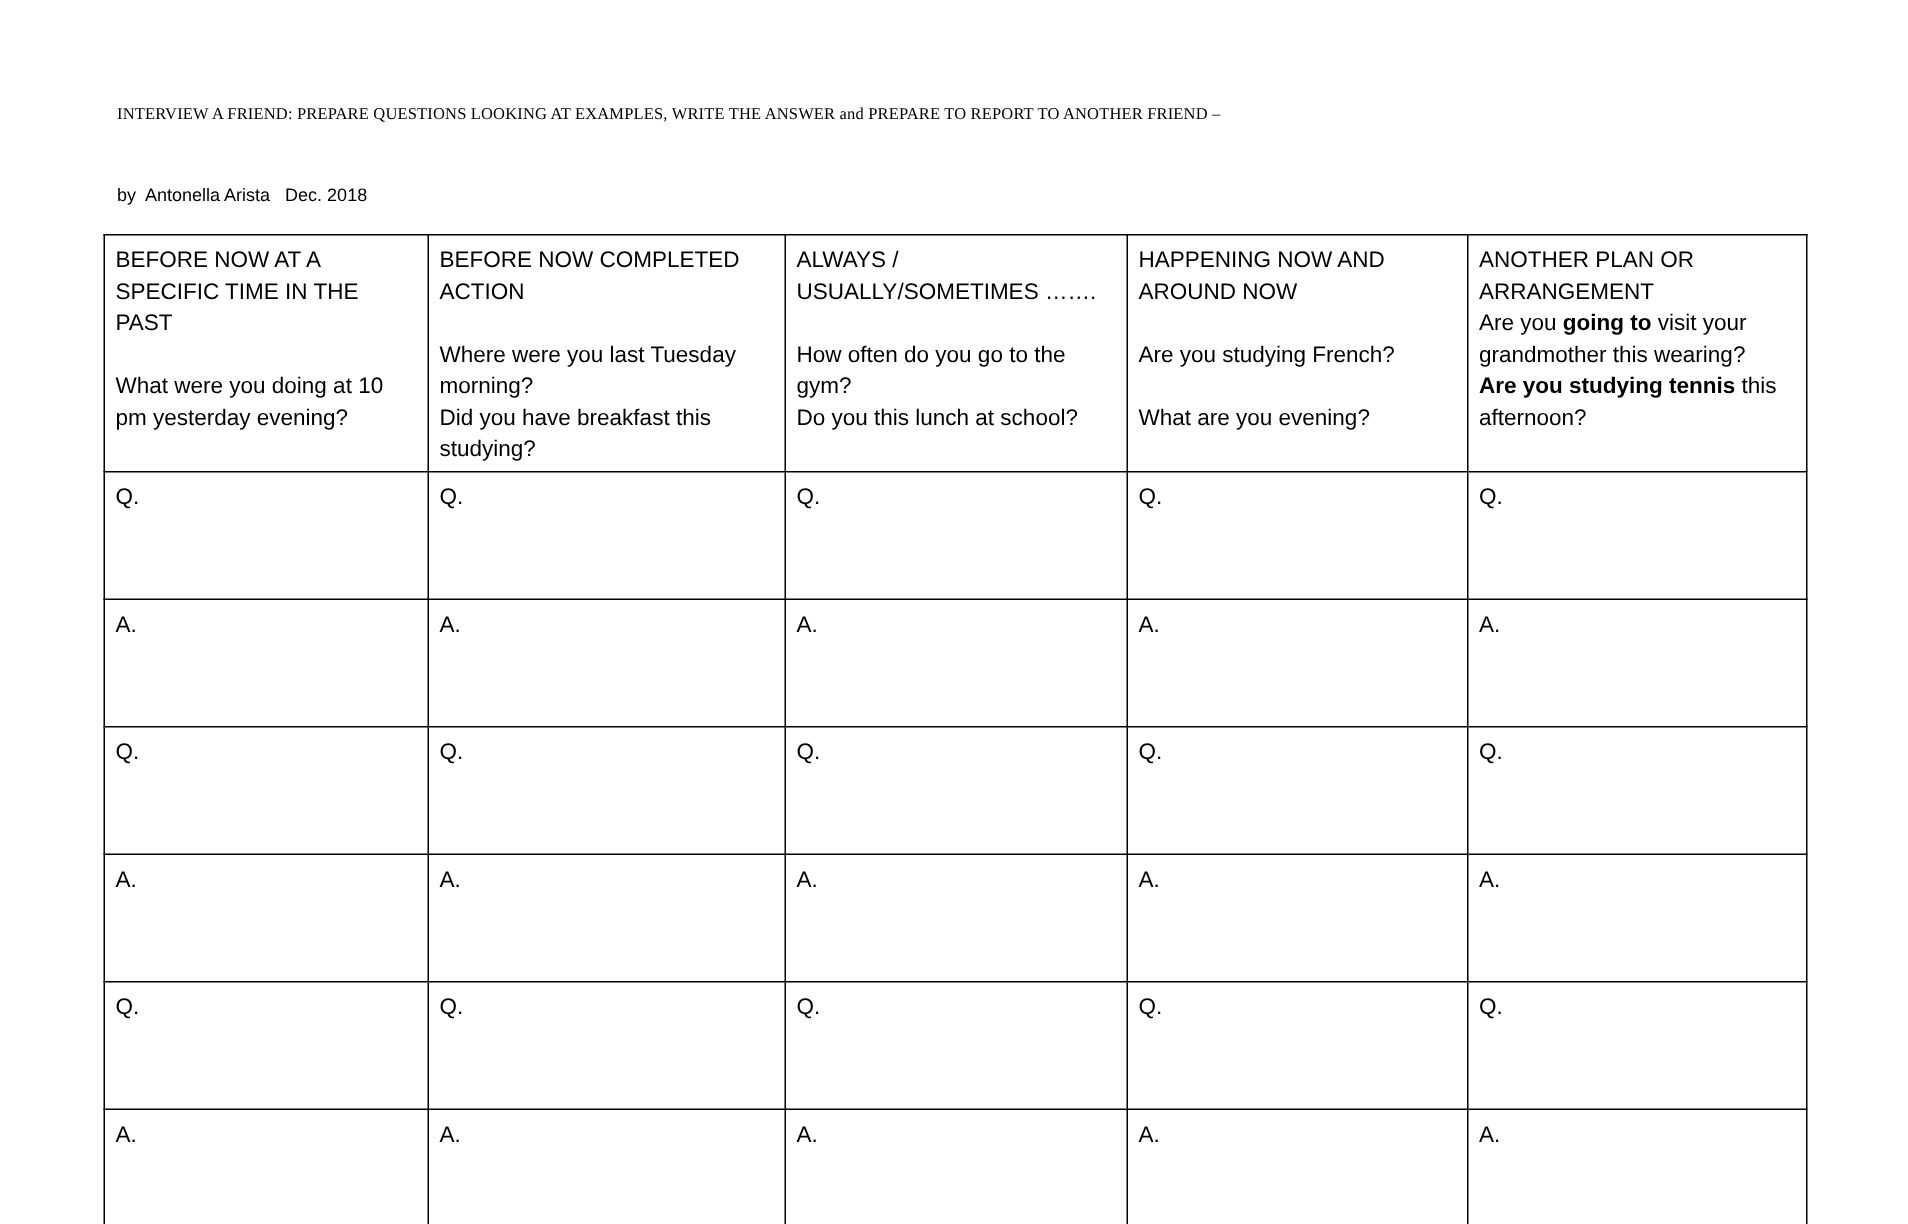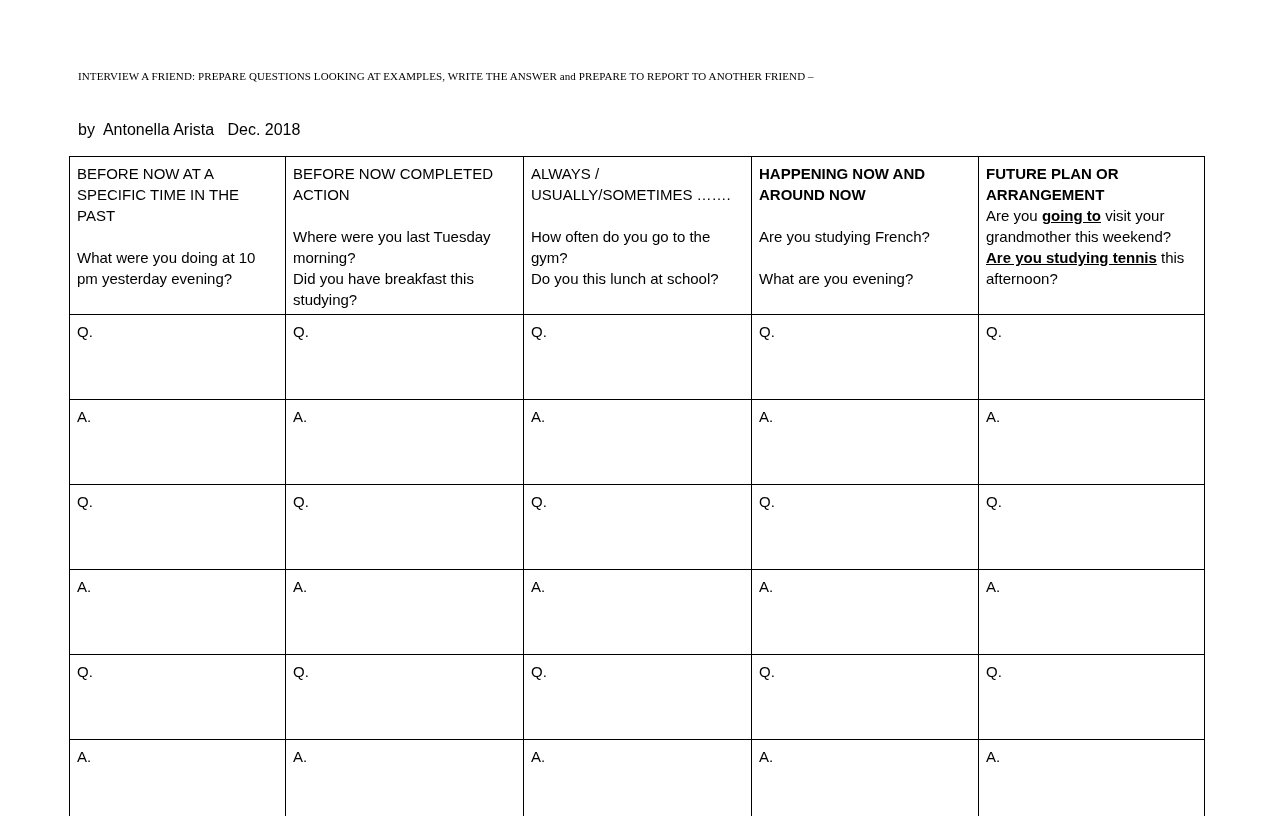--- a/index.html
+++ b/index.html
@@ -27,21 +27,21 @@
     font-size: 11px;
     line-height: 18px;
     letter-spacing: 0.01em;
     white-space: nowrap;
     font-family: Liberation Serif, serif;
   }
   .doc-byline {
     position: absolute;
     left: 78px;
     top: 121px;
-    font-size: 16px;
+    font-size: 12px;
     line-height: 18px;
     white-space: pre;
   }
   .tbl-wrap {
     position: absolute;
     left: 69px;
     top: 156px;
     width: 1135px;
   }
   table.interview {
@@ -65,32 +65,31 @@
   td.head {
     height: 134px;
   }
   td.qa {
     height: 74px;
   }
   .hdr-title {
     display: block;
   }
   .hdr-title.bold {
-    font-weight: bold;
+    font-weight: normal;
   }
   .spacer-line {
     display: block;
     height: 21px;
   }
   .ex-line {
     display: block;
   }
   .u-bold {
     font-weight: bold;
-    text-decoration: underline;
   }
   .qa-label {
     display: block;
   }
 </style>
 </head>
 <body>
 
 <div class="page">
 
@@ -127,22 +126,22 @@
               <span class="ex-line">Do you this lunch at school?</span>
             </td>
             <td class="head">
               <span class="hdr-title bold">HAPPENING NOW AND AROUND NOW</span>
               <span class="spacer-line"></span>
               <span class="ex-line">Are you studying French?</span>
               <span class="spacer-line"></span>
               <span class="ex-line">What are you evening?</span>
             </td>
             <td class="head">
-              <span class="hdr-title bold">FUTURE PLAN  OR ARRANGEMENT</span>
-              <span class="ex-line"><span>Are you </span><span class="u-bold">going to</span><span> visit your grandmother this weekend?</span></span>
+              <span class="hdr-title bold">ANOTHER PLAN  OR ARRANGEMENT</span>
+              <span class="ex-line"><span>Are you </span><span class="u-bold">going to</span><span> visit your grandmother this wearing?</span></span>
               <span class="ex-line"><span class="u-bold">Are you studying tennis</span><span> this afternoon?</span></span>
             </td>
           </tr>
       <tr>
             <td class="qa">
               <span class="qa-label">Q.</span>
             </td>
             <td class="qa">
               <span class="qa-label">Q.</span>
             </td>

